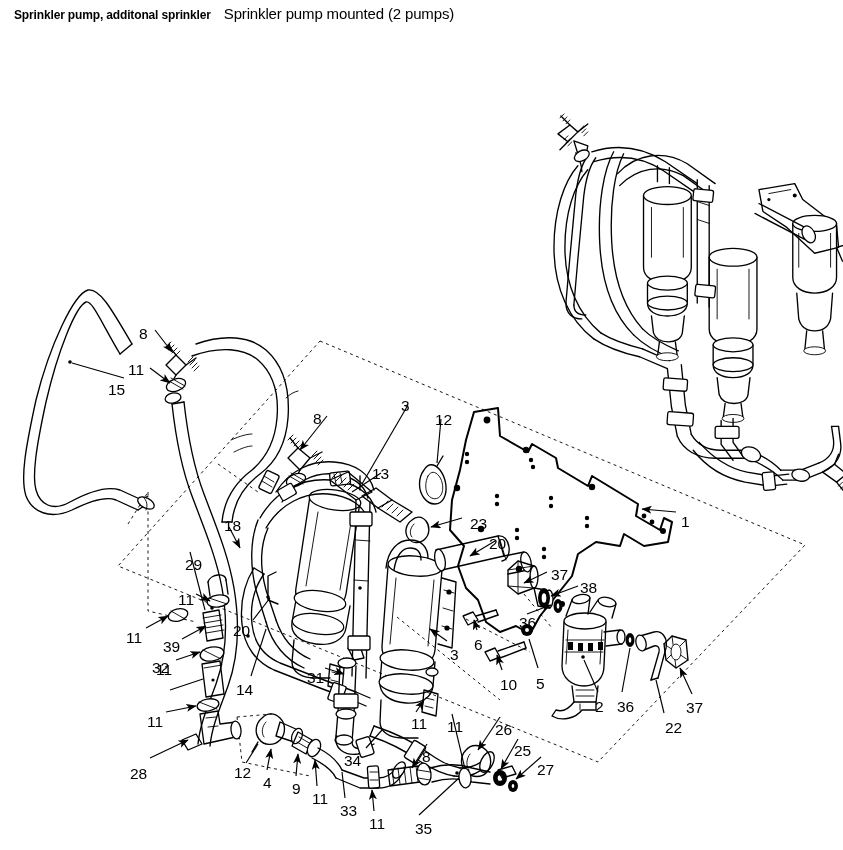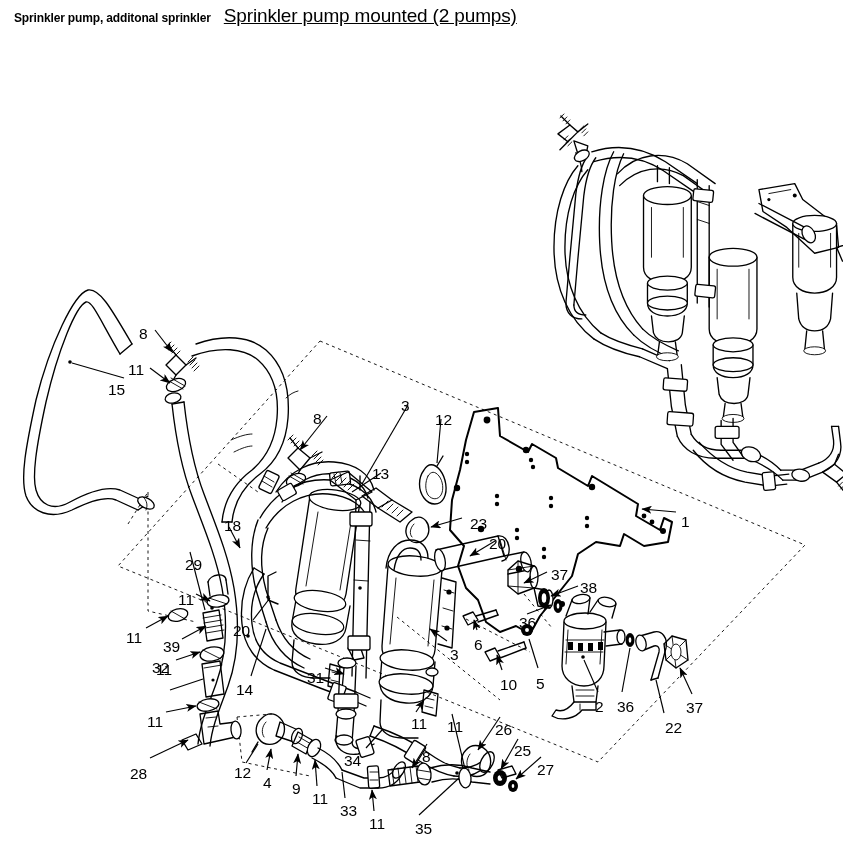--- a/index.html
+++ b/index.html
@@ -31,25 +31,24 @@
     display: flex;
     align-items: baseline;
     white-space: nowrap;
   }
   #header .h-bold {
     font-size: 12px;
     font-weight: bold;
     letter-spacing: -0.15px;
   }
   #header .h-normal {
-    font-size: 19px;
+    font-size: 15px;
     font-weight: normal;
     margin-left: 13px;
     letter-spacing: -0.15px;
-    text-decoration: underline;
   }
   
   #drawing {
     position: absolute;
     left: 0;
     top: 0;
     width: 843px;
     height: 850px;
     pointer-events: none;
   }

